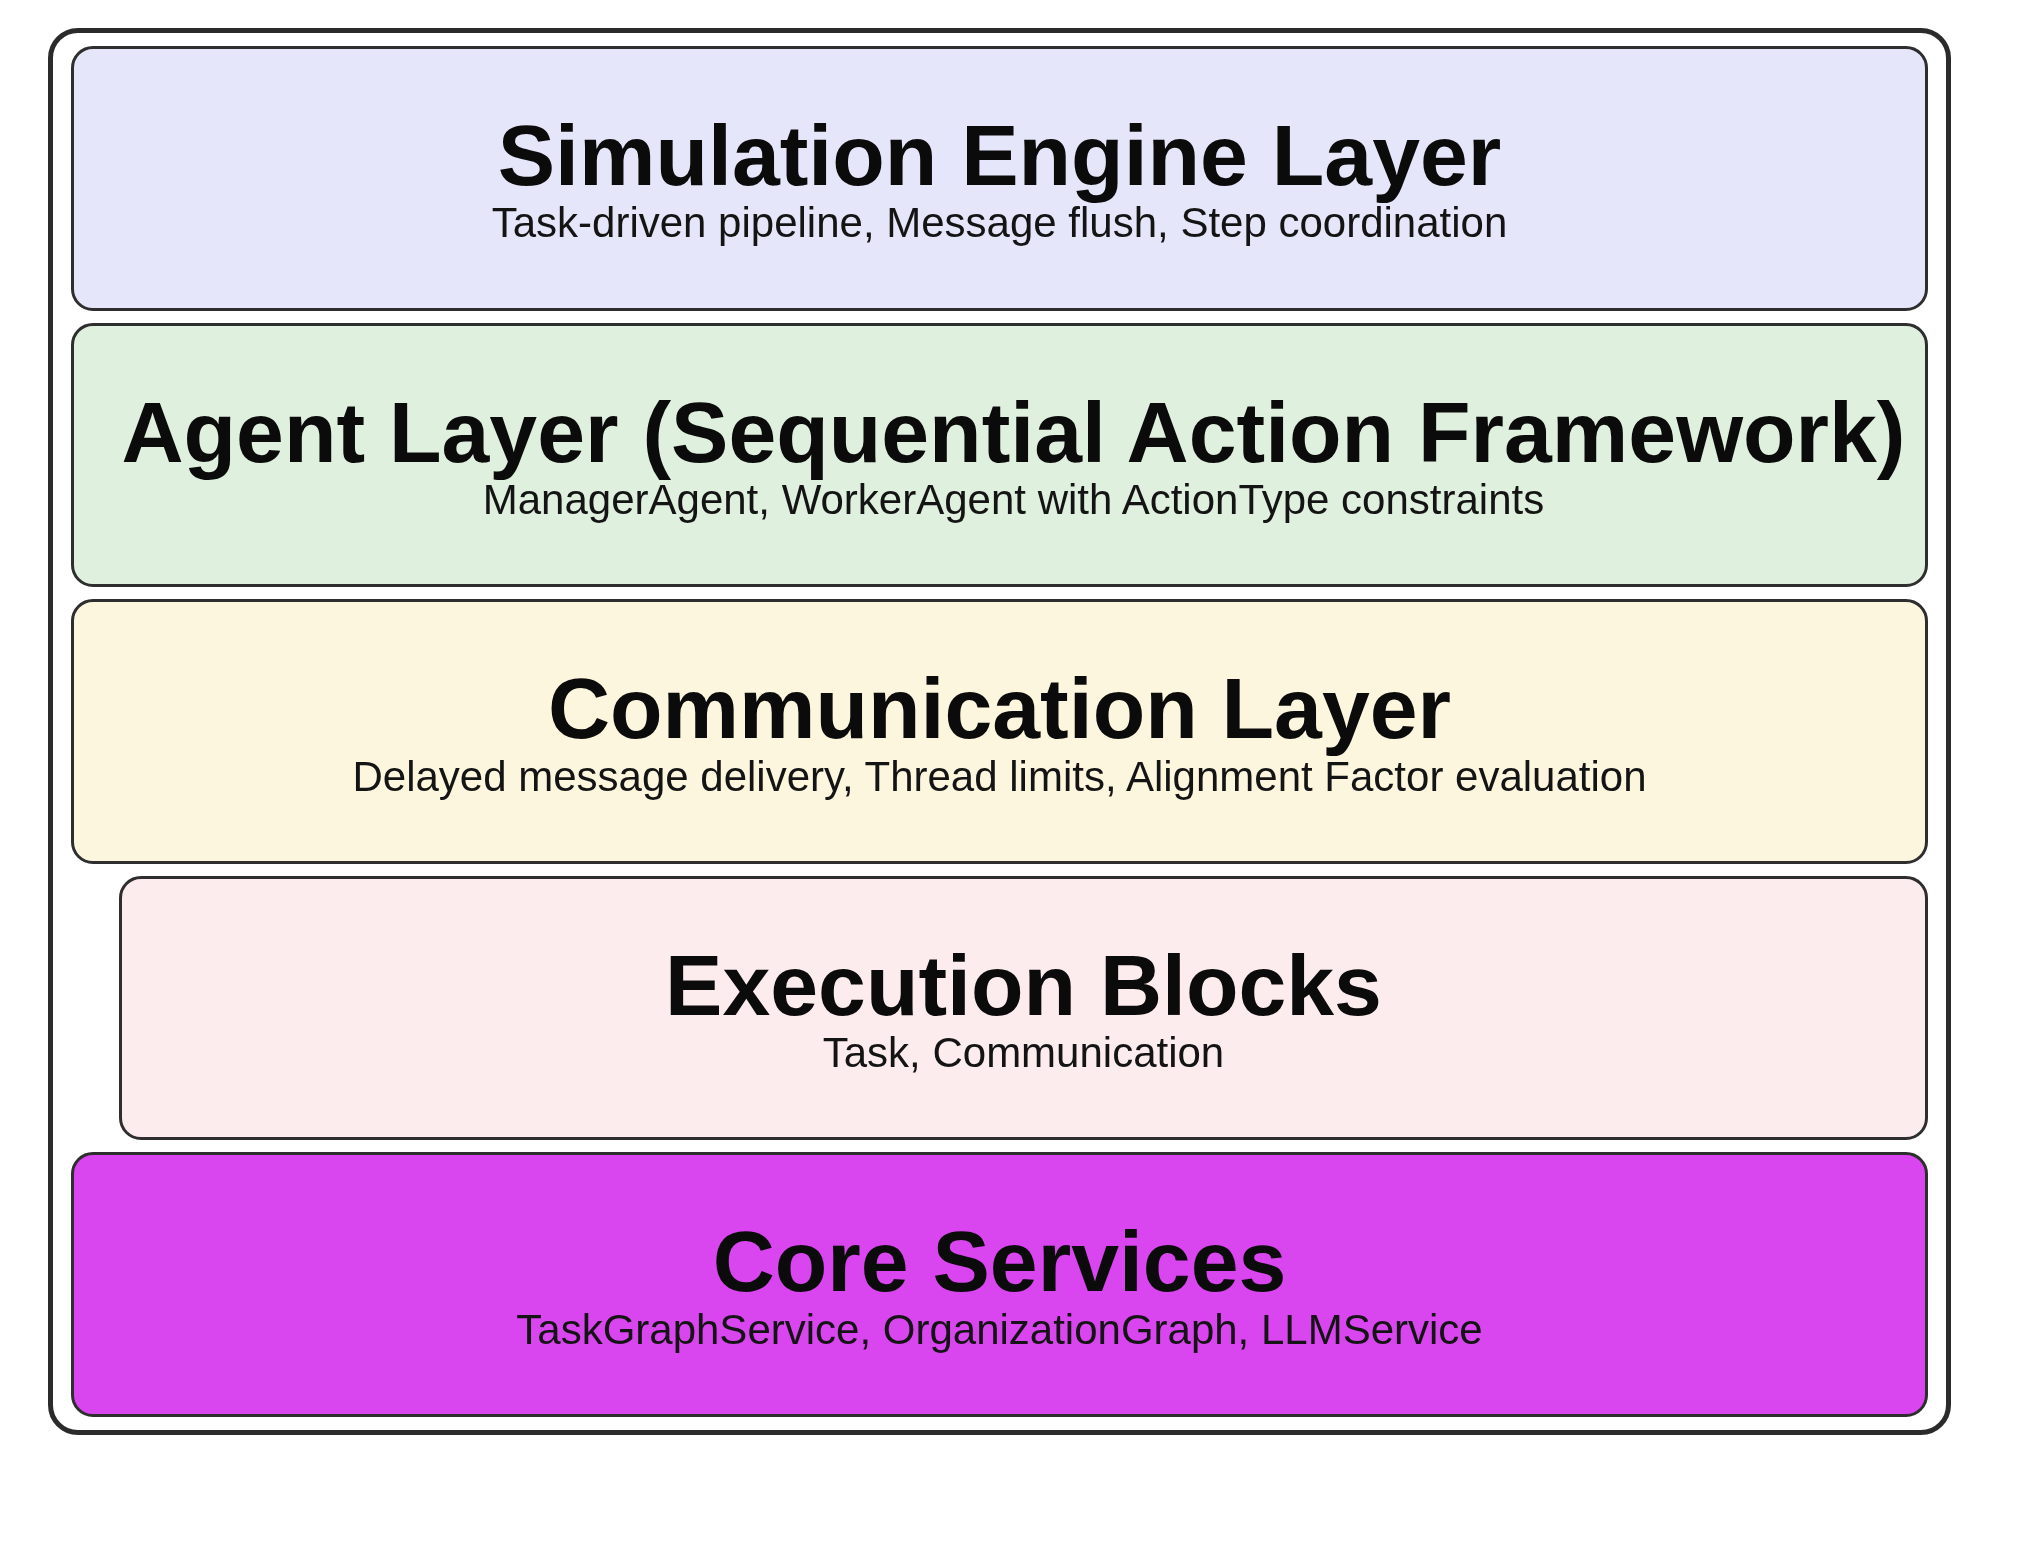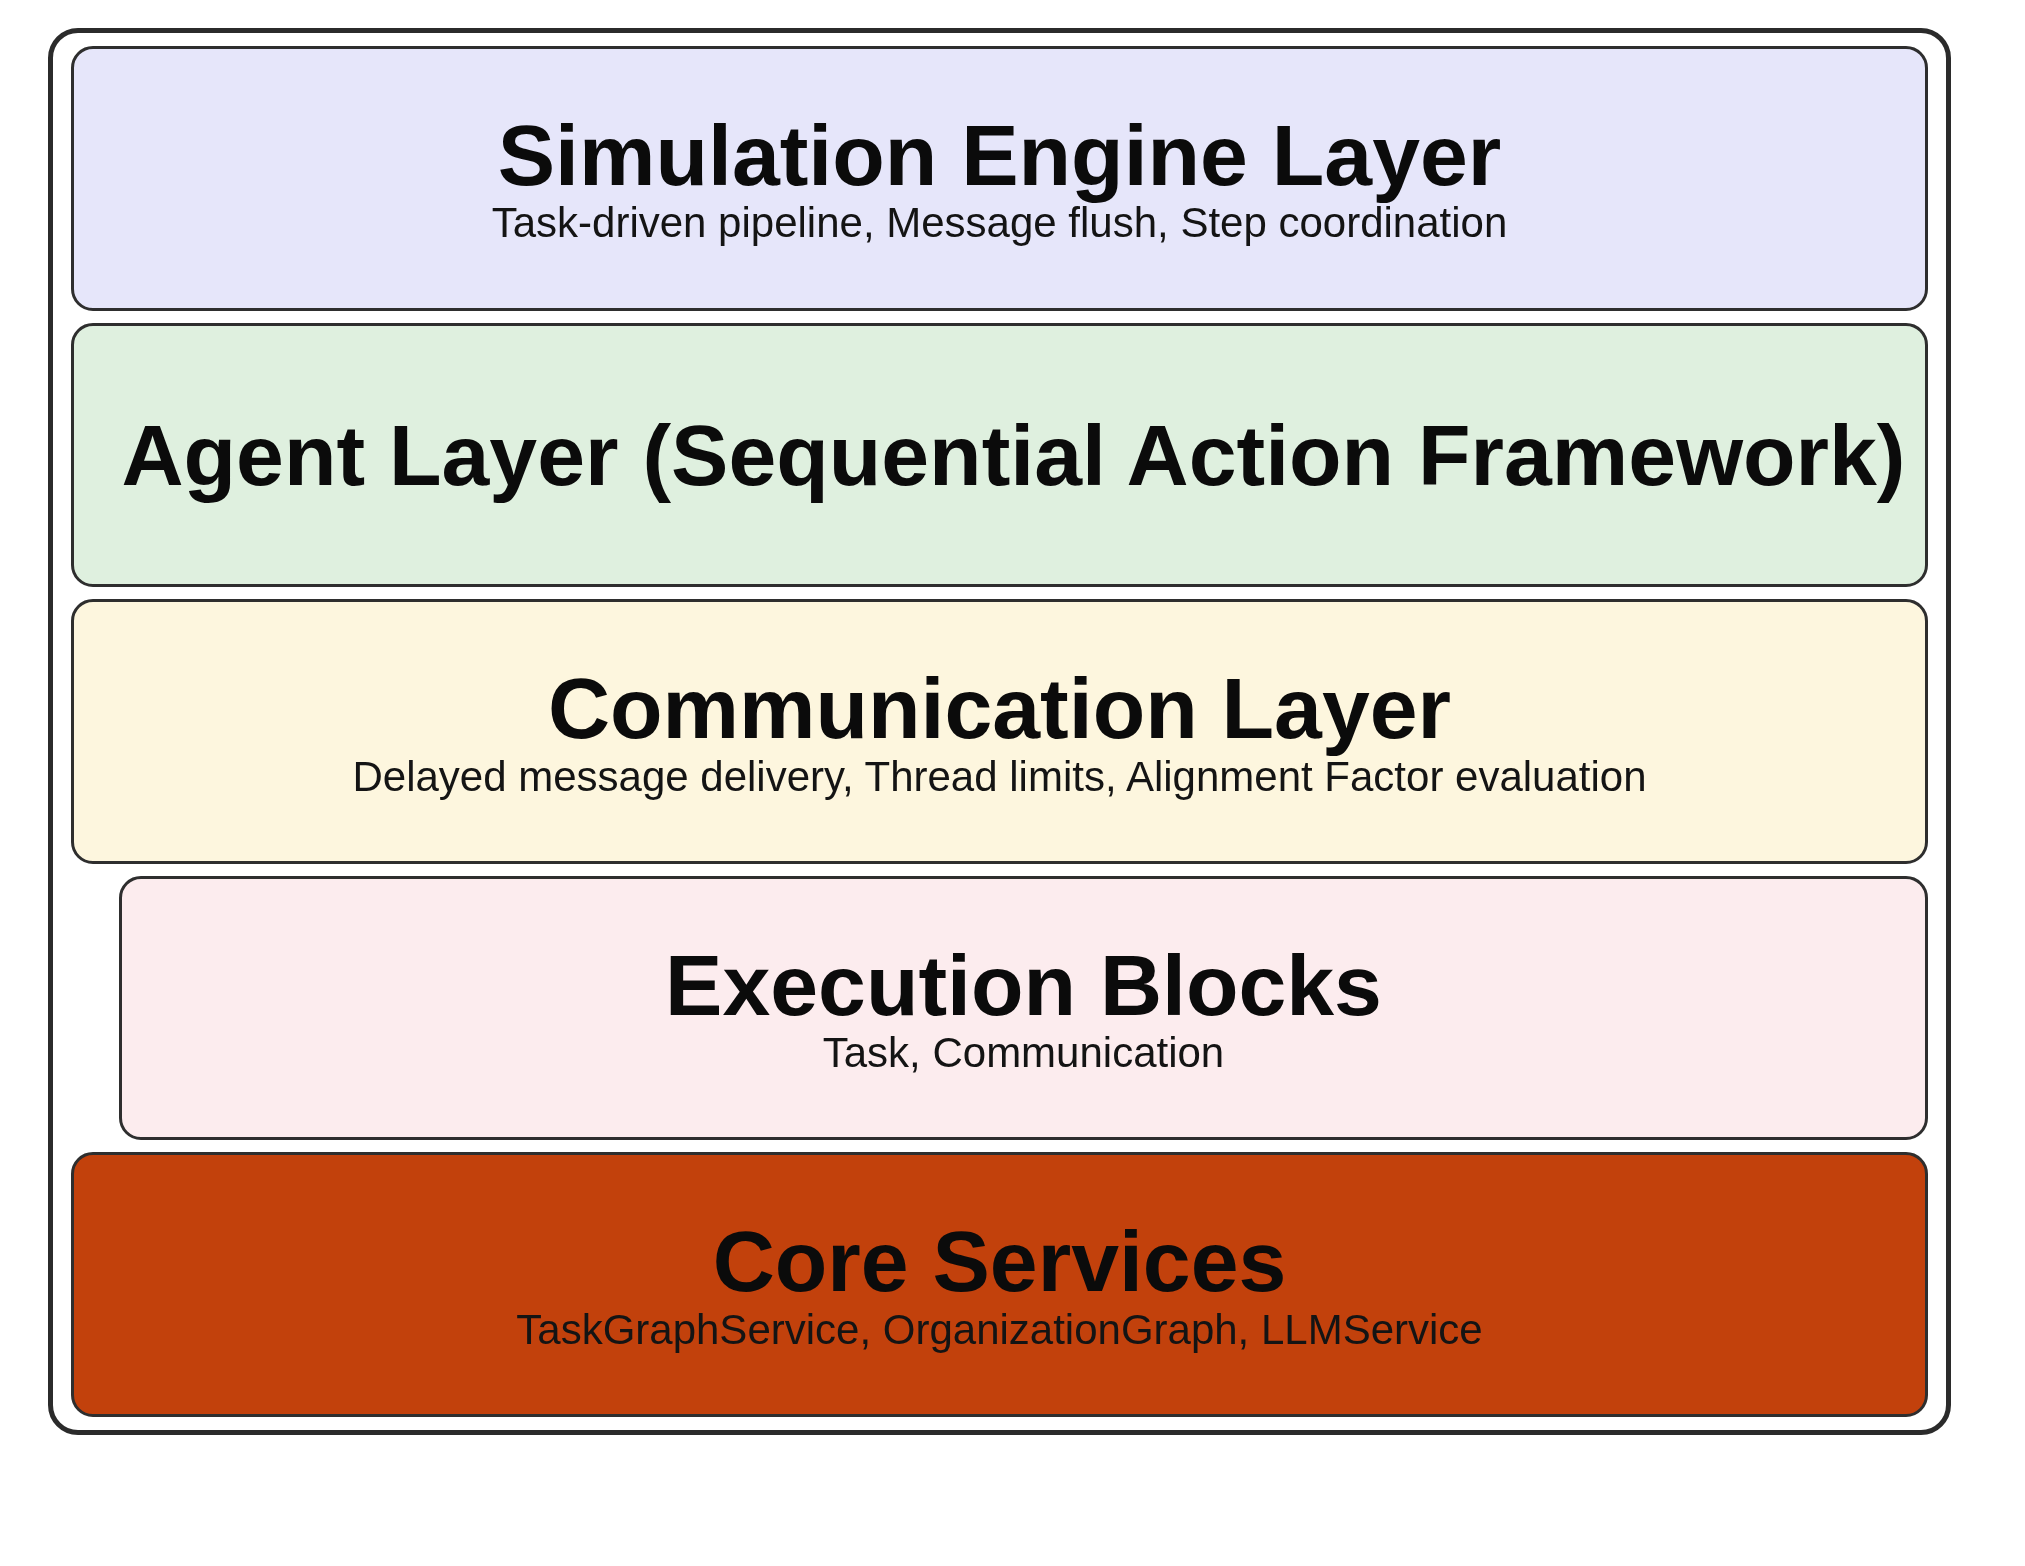--- a/index.html
+++ b/index.html
@@ -67,31 +67,32 @@
 <div class="canvas">
   <div class="outer-frame">
 
     <section class="layer" style="background: rgb(230, 230, 250);">
       <h2 class="layer-title">Simulation Engine Layer</h2>
       <p class="layer-subtitle">Task-driven pipeline, Message flush, Step coordination</p>
     </section>
 
     <section class="layer" style="background: rgb(223, 240, 223); padding-left: 28px;">
       <h2 class="layer-title">Agent Layer (Sequential Action Framework)</h2>
+      <p class="layer-subtitle">ManagerAgent, WorkerAgent with ActionType constraints</p>
     </section>
 
     <section class="layer" style="background: rgb(253, 246, 222);">
       <h2 class="layer-title">Communication Layer</h2>
       <p class="layer-subtitle">Delayed message delivery, Thread limits, Alignment Factor evaluation</p>
     </section>
 
     <section class="layer" style="background: rgb(252, 236, 238); margin-left: 48px;">
       <h2 class="layer-title">Execution Blocks</h2>
       <p class="layer-subtitle">Task, Communication</p>
     </section>
 
-    <section class="layer" style="background: #c2410c;">
+    <section class="layer" style="background: #d946ef;">
       <h2 class="layer-title">Core Services</h2>
       <p class="layer-subtitle">TaskGraphService, OrganizationGraph, LLMService</p>
     </section>
 
   </div>
 </div>
 
 </body></html>

